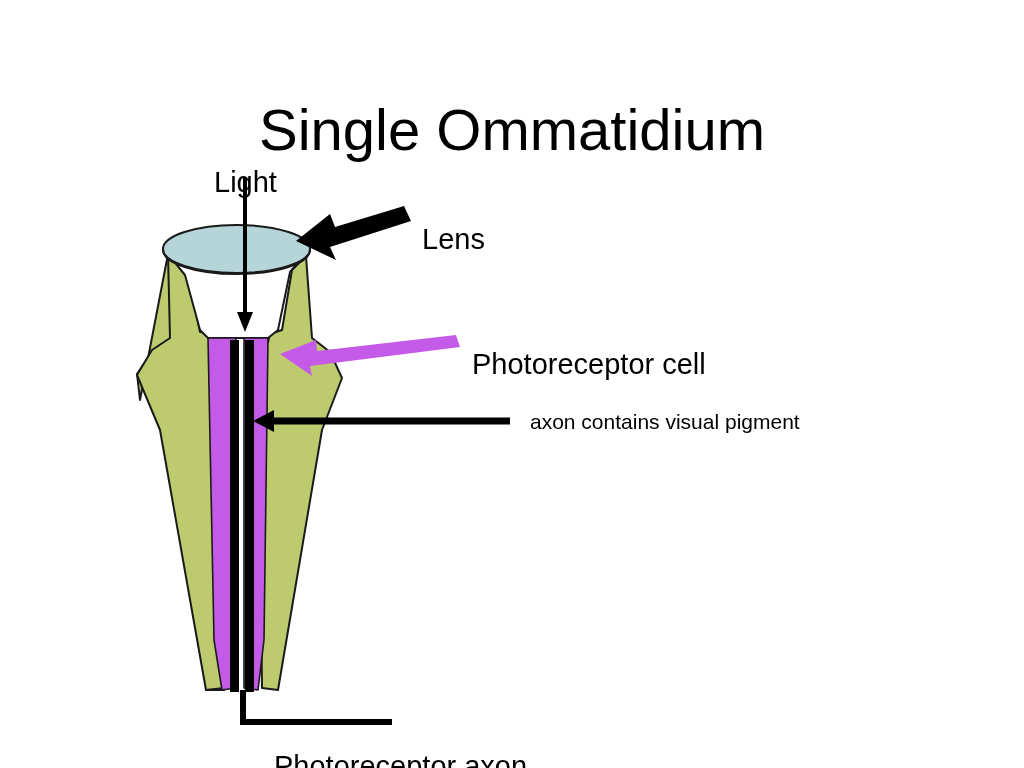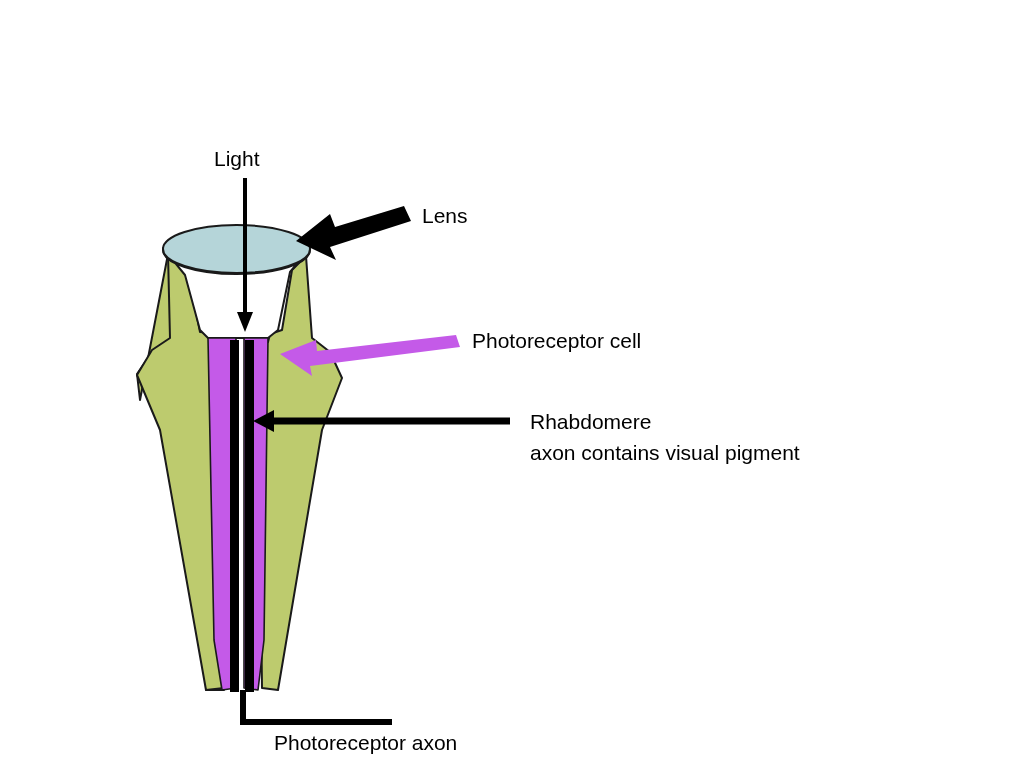--- a/index.html
+++ b/index.html
@@ -34,43 +34,45 @@
     width: 1024px;
     text-align: center;
     font-size: 58px;
     line-height: 70px;
     font-weight: normal;
     letter-spacing: 0px;
     white-space: nowrap;
   }
   .lbl {
     position: absolute;
-    font-size: 21px;
+    font-size: 29px;
     line-height: 27px;
     white-space: nowrap;
+    margin-top: 24px;
   }
   .lbl-light  { left: 214px; top: 145px; }
   .lbl-lens   { left: 422px; top: 202px; }
   .lbl-prcell { left: 472px; top: 327px; }
   .lbl-axon   { left: 274px; top: 729px; }
   .block-rhab {
     position: absolute;
     left: 530px;
     top: 406px;
     font-size: 21px;
     line-height: 31px;
     white-space: nowrap;
   }
   .block-rhab div { white-space: nowrap; }
 </style>
 </head>
 <body>
 
 <div id="slide">
 
+  <h1 class="title">Single Ommatidium</h1>
 
   <svg id="diagram" viewBox="0 0 1024 768" xmlns="http://www.w3.org/2000/svg">
 
     <g>
       <path d="M 168,254 L 186,268 L 196,330 L 200,345 L 206,690 L 224,690 L 226,345 L 214,338
                L 212,332 L 170,340 L 152,352 L 137,374 L 140,400 Z" fill="#bdcb6e" stroke="#1a1a1a" stroke-width="2" stroke-linejoin="round"></path>
     </g>
     <g>
       <path d="M 168,254 L 188,272 L 200,332 L 212,333 L 214,340 L 226,345 L 224,688
                L 206,690 L 160,430 L 137,375 L 152,350 L 170,338 Z" fill="#bdcb6e" stroke="#1a1a1a" stroke-width="2" stroke-linejoin="round"></path>
@@ -127,17 +129,16 @@
     </g>
 
   </svg>
 
   <div class="lbl lbl-light">Light</div>
   <div class="lbl lbl-lens">Lens</div>
   <div class="lbl lbl-prcell">Photoreceptor cell</div>
   <div class="lbl lbl-axon">Photoreceptor axon</div>
 
   <div class="block-rhab">
-    <div>Rhabdomere</div>
     <div>axon contains visual pigment</div>
   </div>
 
 </div>
 
 </body></html>

